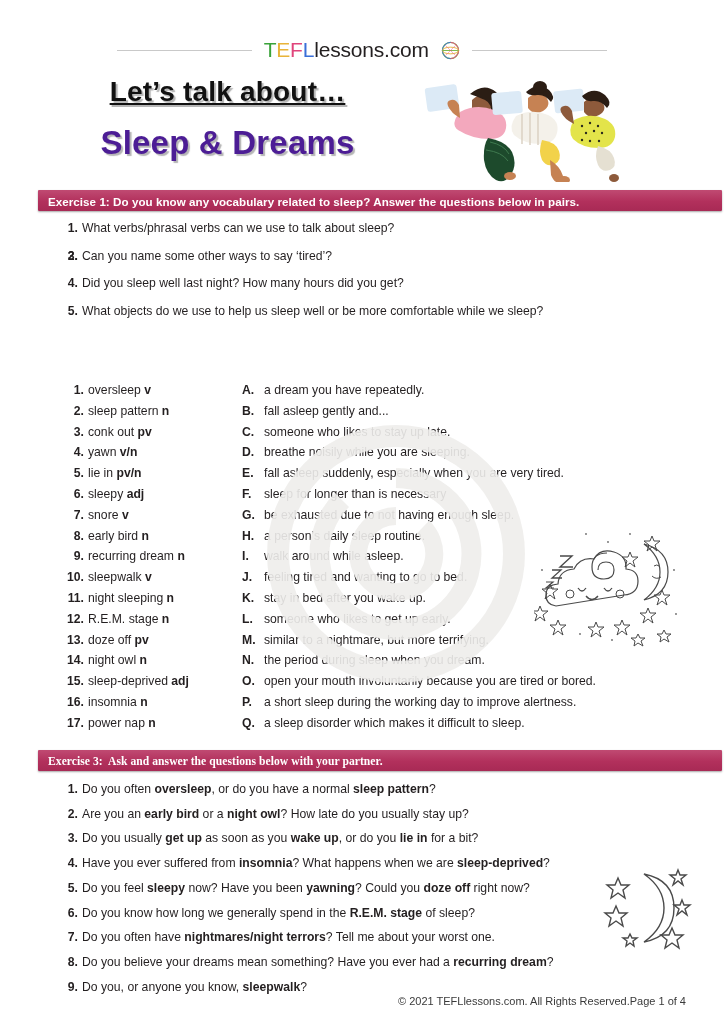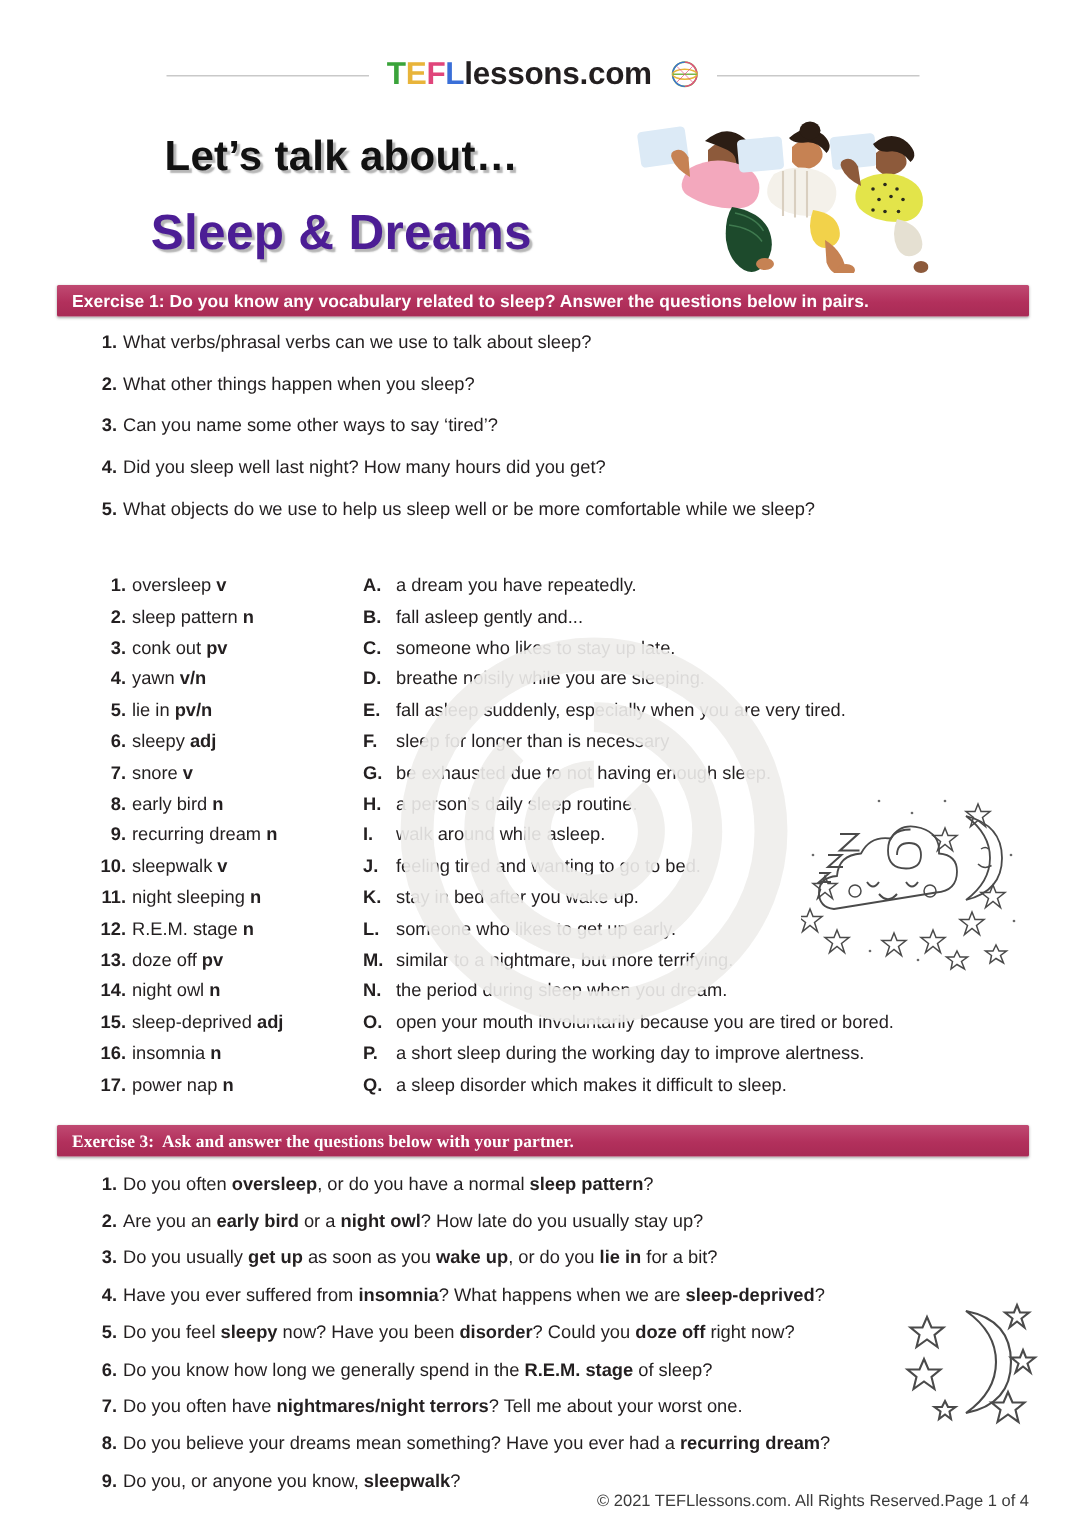--- a/index.html
+++ b/index.html
@@ -31,21 +31,21 @@
   }
   .logo-rule {
     height: 1px;
     background: #c9c9c9;
     flex: 0 0 auto;
   }
   .logo-rule.left { width: 135px; margin-right: 12px; }
   .logo-rule.right { width: 135px; margin-left: 12px; }
   .logo-text {
     font-size: 21px;
-    font-weight: bold;
+    font-weight: normal;
     letter-spacing: -0.2px;
     white-space: nowrap;
     display: inline-block;
   }
   .logo-text .t { color: #3aa33a; }
   .logo-text .e { color: #e8b43a; }
   .logo-text .f { color: #e0457b; }
   .logo-text .l { color: #3a6fd8; }
   .logo-text .rest { color: #231f20; }
   .logo-globe {
@@ -62,22 +62,23 @@
     top: 76px;
     left: 0;
     width: 455px;
     text-align: center;
   }
   .title-1 {
     font-size: 28px;
     font-weight: bold;
     color: #111111;
     text-shadow: 2px 2px 1px rgba(120,120,120,0.55);
-    margin: 12px;
+    margin: 0;
     letter-spacing: 0.2px;
+    text-decoration: underline;
   }
   .title-2 {
     font-size: 33px;
     font-weight: bold;
     color: #4c1d95;
     text-shadow: 2px 2px 1px rgba(120,120,120,0.55);
     margin: 16px 0 0 0;
     letter-spacing: 0.2px;
   }
 
@@ -93,20 +94,21 @@
   
   .bar {
     position: absolute;
     left: 38px;
     width: 648px;
     height: 21px;
     background: linear-gradient(180deg, #b8争 0%, #b83a63 100%);
     background: linear-gradient(180deg, #c04a72 0%, #b2305c 55%, #a82a55 100%);
     box-shadow: 0 1px 2px rgba(0,0,0,0.35);
     border-radius: 1px;
+    padding-left: 36px;
   }
   .bar-text {
     position: absolute;
     left: 10px;
     top: 50%;
     transform: translateY(-50%);
     color: #ffffff;
     font-size: 11.6px;
     font-weight: bold;
     white-space: pre;
@@ -315,21 +317,21 @@
         <ellipse cx="190" cy="106" rx="5" ry="4" fill="#8d5a3b"></ellipse>
       </g>
     </svg>
   </div>
 
   <div class="bar" id="bar1">
     <span class="bar-text">Exercise 1: Do you know any vocabulary related to sleep? Answer the questions below in pairs.</span>
   </div>
   <ol class="qlist" id="ex1-list">
       <li><span class="num">1.</span><span>What verbs/phrasal verbs can we use to talk about sleep?</span></li>
-      <li><span class="num">2.</span><span>What other things happen when you sleep?</span></li>
+      <li><span class="num">2.</span></li>
       <li><span class="num">3.</span><span>Can you name some other ways to say ‘tired’?</span></li>
       <li><span class="num">4.</span><span>Did you sleep well last night? How many hours did you get?</span></li>
       <li><span class="num">5.</span><span>What objects do we use to help us sleep well or be more comfortable while we sleep?</span></li>
     </ol>
 
   <ul class="vocab-col" id="ex2-vocab">
       <li><span class="num">1.</span><span>oversleep </span><b>v</b></li>
       <li><span class="num">2.</span><span>sleep pattern </span><b>n</b></li>
       <li><span class="num">3.</span><span>conk out </span><b>pv</b></li>
       <li><span class="num">4.</span><span>yawn </span><b>v/n</b></li>
@@ -430,21 +432,21 @@
   </div>
 
   <div class="bar" id="bar3">
     <span class="bar-text">Exercise 3:  Ask and answer the questions below with your partner.</span>
   </div>
   <ol class="qlist" id="ex3-list">
       <li><span class="num">1.</span><span>Do you often </span><b>oversleep</b><span>, or do you have a normal </span><b>sleep pattern</b><span>?</span></li>
       <li><span class="num">2.</span><span>Are you an </span><b>early bird</b><span> or a </span><b>night owl</b><span>? How late do you usually stay up?</span></li>
       <li><span class="num">3.</span><span>Do you usually </span><b>get up</b><span> as soon as you </span><b>wake up</b><span>, or do you </span><b>lie in</b><span> for a bit?</span></li>
       <li><span class="num">4.</span><span>Have you ever suffered from </span><b>insomnia</b><span>? What happens when we are </span><b>sleep-deprived</b><span>?</span></li>
-      <li><span class="num">5.</span><span>Do you feel </span><b>sleepy</b><span> now? Have you been </span><b>disorder</b><span>? Could you </span><b>doze off</b><span> right now?</span></li>
+      <li><span class="num">5.</span><span>Do you feel </span><b>sleepy</b><span> now? Have you been </span><b>yawning</b><span>? Could you </span><b>doze off</b><span> right now?</span></li>
       <li><span class="num">6.</span><span>Do you know how long we generally spend in the </span><b>R.E.M. stage</b><span> of sleep?</span></li>
       <li><span class="num">7.</span><span>Do you often have </span><b>nightmares/night terrors</b><span>? Tell me about your worst one.</span></li>
       <li><span class="num">8.</span><span>Do you believe your dreams mean something? Have you ever had a </span><b>recurring dream</b><span>?</span></li>
       <li><span class="num">9.</span><span>Do you, or anyone you know, </span><b>sleepwalk</b><span>?</span></li>
     </ol>
 
   <div class="moon-art">
     <svg viewBox="0 0 96 96" width="96" height="96">
       <g fill="none" stroke="#4a4a4a" stroke-width="1.4">
         <path d="M44 12 q30 6 30 34 q0 28 -30 34 q20 -14 20 -34 q0 -20 -20 -34 z"></path>

